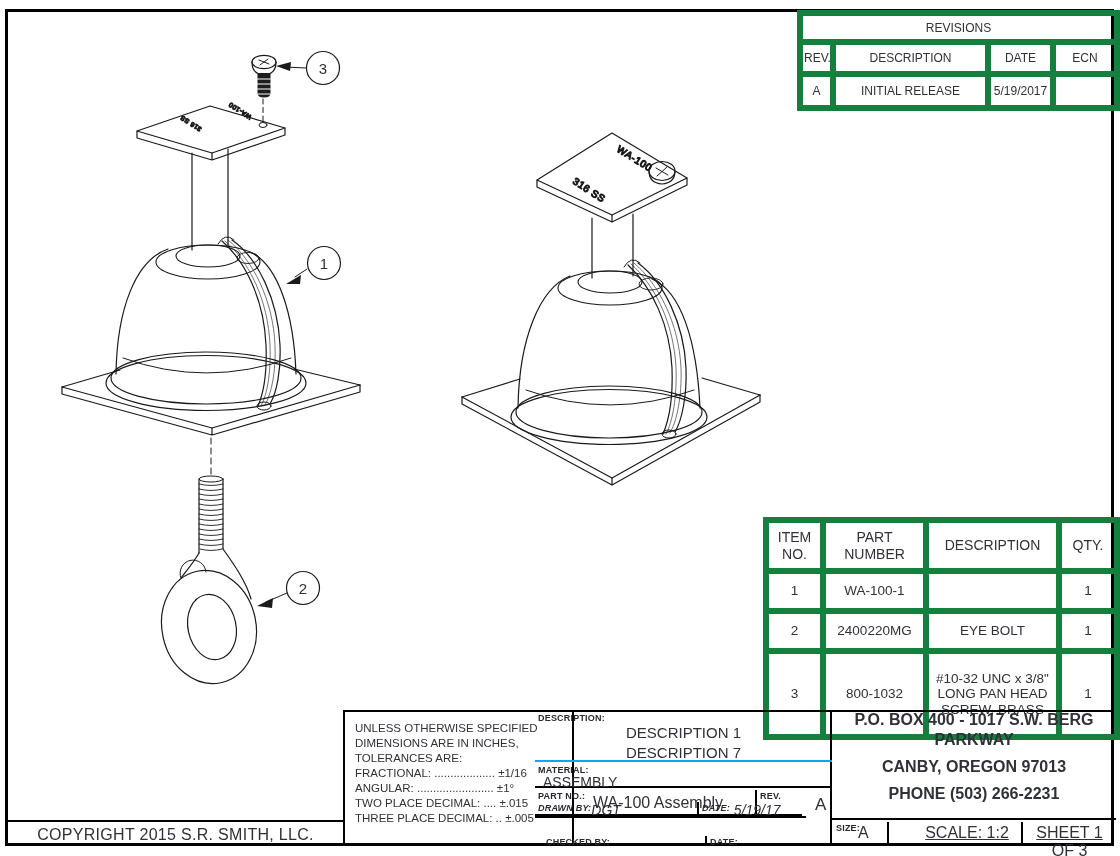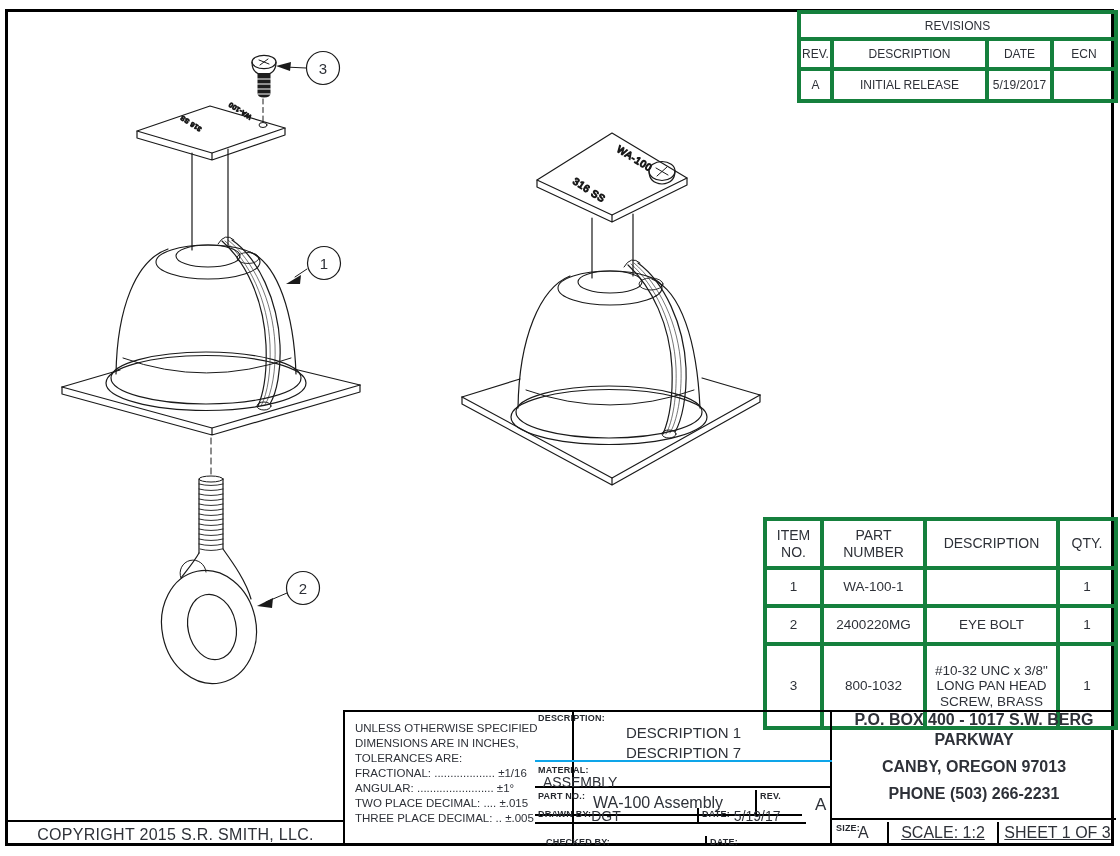--- a/index.html
+++ b/index.html
@@ -3,21 +3,21 @@
 <meta charset="utf-8">
 <style>
   html,body{margin:0;padding:0;background:#e8e8e8;}
   #page{position:relative;width:1120px;height:856px;background:#ffffff;
         font-family:"Liberation Sans", sans-serif;color:#2e3138;overflow:hidden;}
   #sheet-border{position:absolute;left:5px;top:9px;width:1103px;height:831px;
         border:3px solid #000;}
   svg text{fill:#2e3138;}
   
   table{border-collapse:collapse;table-layout:fixed;}
-  td,th{border:4px solid #15803d;font-weight:normal;overflow:hidden;}
+  td,th{border:6px solid #15803d;font-weight:normal;overflow:hidden;}
   
   #revisions{position:absolute;left:797px;top:10px;width:317px;font-size:12px;text-align:center;}
   #revisions .ttl{height:21px;}
   #revisions .hdr td{height:24px;}
   #revisions .row td{height:26px;}
   
   #parts{position:absolute;left:763px;top:517px;width:351px;font-size:13.5px;text-align:center;}
   #parts td{padding:1px 2px;line-height:1.15;}
   #parts .hdr td{height:43px;font-size:14px;}
   #parts .r1 td{height:32px;}
@@ -32,36 +32,36 @@
   #desccol{left:190px;top:0;width:297px;height:134px;border-right:2px solid #000;}
   .lbl{font-size:9px;font-weight:bold;letter-spacing:.2px;padding:1px 0 0 3px;color:#26292f;}
   #row-desc{left:0;top:0;width:297px;height:50px;border-bottom:2px solid #0ea5e9;}
   #row-desc .center{text-align:center;font-size:15px;line-height:1.25;margin-top:1px;}
   #row-mat{left:0;top:52px;width:297px;height:24px;border-bottom:2px solid #000;}
   #row-mat .val{font-size:14px;padding-left:8px;margin-top:-1px;}
   #row-part{left:0;top:78px;width:267px;height:26px;border-bottom:2px solid #000;}
   #row-part .val{position:absolute;left:58px;top:4px;font-size:16px;}
   #revbox{right:0;top:0;width:47px;height:26px;border-left:2px solid #000;}
   #revbox .val{position:absolute;right:9px;top:5px;font-size:17px;}
-  #row-drawn{left:0;top:96px;width:271px;height:16px;border-bottom:2px solid #000;}
+  #row-drawn{left:0;top:90px;width:271px;height:16px;border-bottom:2px solid #000;font-style:italic;}
   #row-checked{left:8px;top:124px;width:244px;height:10px;}
   .bycell{position:absolute;left:0;top:0;width:162px;height:100%;}
   .datecell{position:absolute;left:162px;top:0;width:135px;height:100%;border-left:2px solid #000;}
   .inlineval{font-size:14px;}
   .inlineval2{font-size:14px;margin-left:4px;}
   .byflex{display:flex;align-items:flex-start;}
   #company{left:487px;top:0;width:284px;height:134px;}
   #addr{left:0;top:0;width:284px;height:108px;border-bottom:2px solid #000;
         display:flex;align-items:flex-end;justify-content:center;}
   #addr div{font-size:16px;font-weight:bold;text-align:center;line-height:1.25;padding-bottom:7px;}
   #sizerow{left:0;top:110px;width:284px;height:24px;display:flex;text-decoration:underline;}
   #sizecell{width:55px;border-right:2px solid #000;position:relative;}
   #sizecell .lbl{position:absolute;left:1px;top:0;}
   #sizecell .val{position:absolute;left:26px;top:2px;font-size:16px;}
-  #scalecell{width:110px;border-right:2px solid #000;text-align:center;font-size:16px;padding-top:2px;box-sizing:border-box;}
+  #scalecell{width:110px;border-right:2px solid #000;text-align:center;font-size:16px;padding-top:2px;box-sizing:border-box;margin-left:24px;}
   #sheetcell{flex:1;text-align:center;font-size:16px;padding-top:2px;}
   
   #copyright{position:absolute;left:8px;top:820px;width:335px;height:26px;
       border-top:2px solid #000;display:flex;align-items:center;justify-content:center;
       font-size:16px;letter-spacing:.3px;}
 </style>
 </head>
 <body>
 
 <div id="page">

